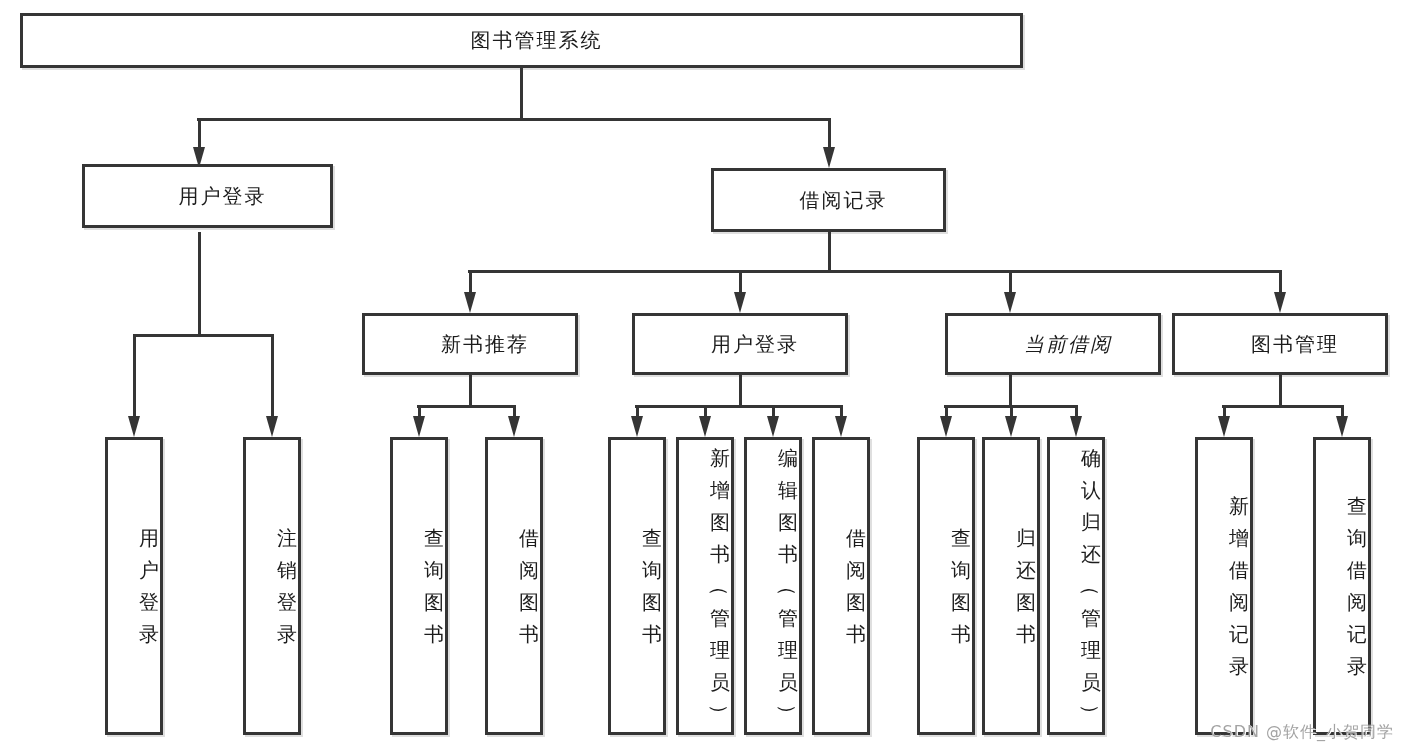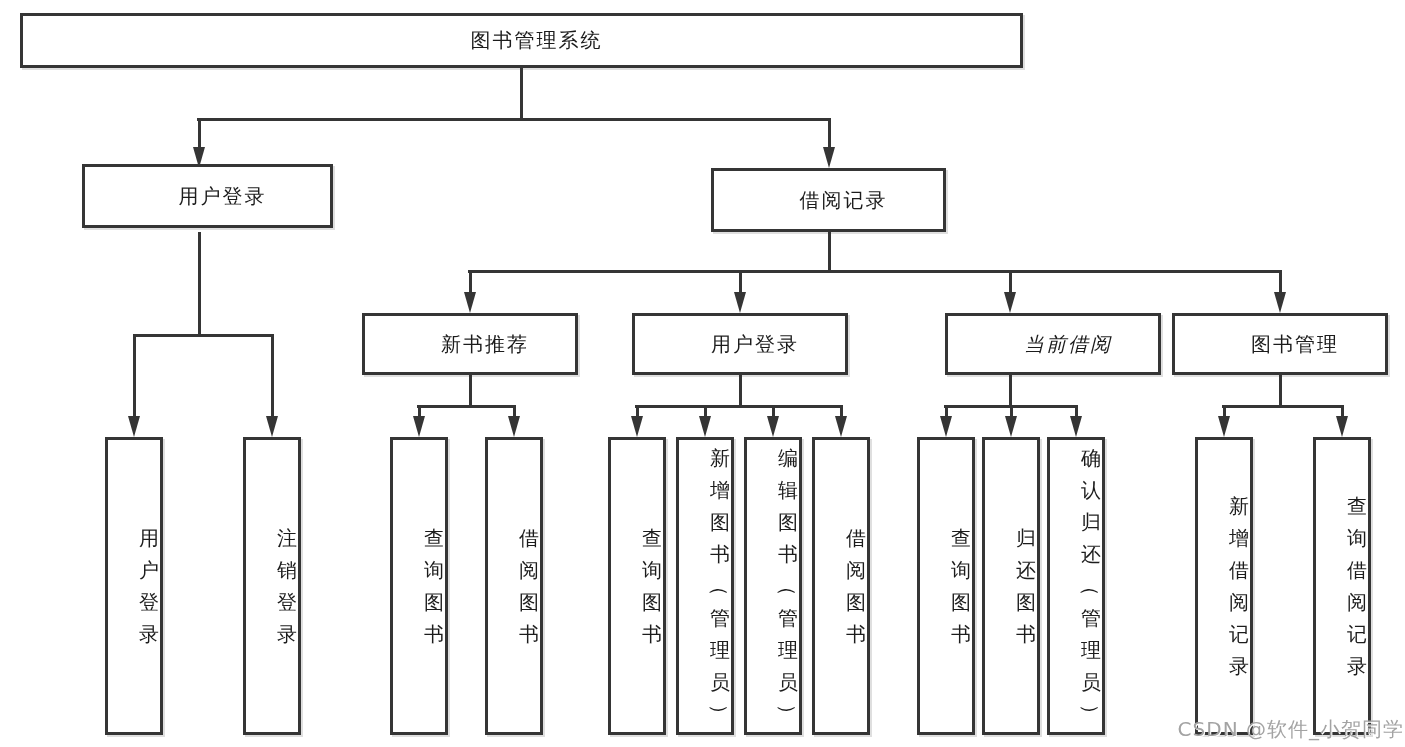--- a/index.html
+++ b/index.html
@@ -48,23 +48,23 @@
   .ah {
     position: absolute;
     width: 0;
     height: 0;
     border-left: 6.5px solid transparent;
     border-right: 6.5px solid transparent;
     border-top: 21px solid var(--line);
   }
   .watermark {
     position: absolute;
-    right: 1px;
+    right: 11px;
     bottom: 4px;
-    font-size: 20px;
+    font-size: 16px;
     color: var(--watermark);
     text-shadow: 1px 1px 0 #ffffff;
     letter-spacing: 1px;
     z-index: 5;
     white-space: nowrap;
   }
 </style>
 </head>
 <body>
 

